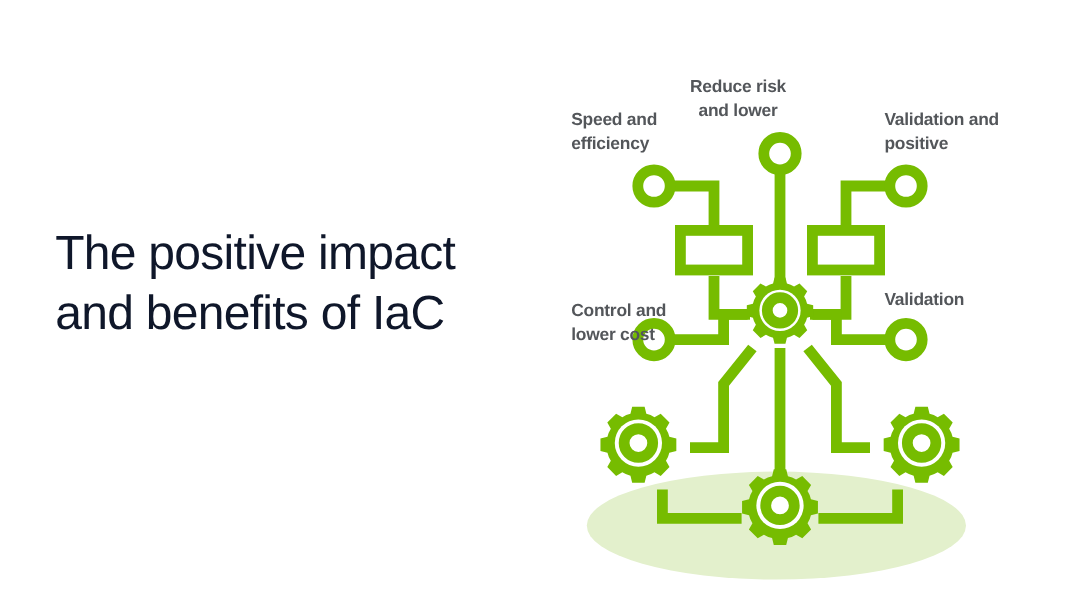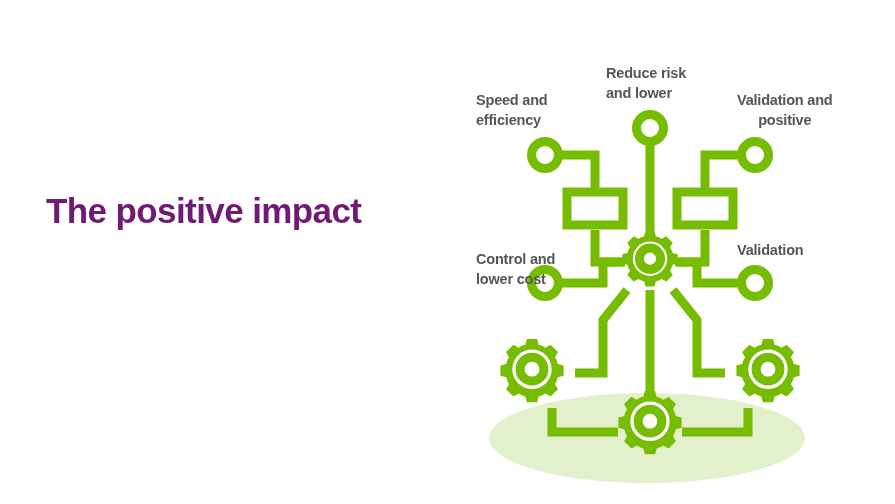--- a/index.html
+++ b/index.html
@@ -21,25 +21,25 @@
     background: #ffffff;
   }
   #title-block {
     position: absolute;
     left: 46px;
     top: 186px;
     width: 400px;
   }
   #title-block .line {
     font-family: "Liberation Sans", sans-serif;
-    font-weight: bold;
-    font-size: 35px;
+    font-weight: normal;
+    font-size: 40px;
     line-height: 50px;
     letter-spacing: -0.6px;
-    color: #701a75;
+    color: #0f172a;
     white-space: nowrap;
   }
   #graphic {
     position: absolute;
     left: 455px;
     top: 40px;
     width: 440px;
     height: 464px;
   }
   #graphic svg {
@@ -49,32 +49,33 @@
     position: absolute;
     font-family: "Liberation Sans", sans-serif;
     font-weight: bold;
     font-size: 14.5px;
     line-height: 20px;
     color: #53565a;
     letter-spacing: -0.2px;
     white-space: nowrap;
   }
   #label-speed       { left: 476px; top: 90px;  }
-  #label-reduce      { left: 606px; top: 63px;  }
-  #label-validation  { left: 737px; top: 90px; text-align: center;  }
+  #label-reduce      { left: 575px; top: 63px; text-align: center;  }
+  #label-validation  { left: 737px; top: 90px;  }
   #label-control     { left: 476px; top: 221px; margin-top: 28px; }
   #label-consistency { left: 737px; top: 240px; }
 </style>
 </head>
 <body>
 
 <div id="slide">
 
   <div id="title-block">
     <div class="line">The positive impact</div>
+    <div class="line">and benefits of IaC</div>
   </div>
 
   <div id="graphic">
     <svg width="440" height="464" viewBox="0 0 440 464" xmlns="http://www.w3.org/2000/svg">
 
       <ellipse cx="192" cy="398" rx="158" ry="45" fill="#e3f0cc"></ellipse>
 
       <g fill="none" stroke="#76bc00" stroke-width="9" stroke-linecap="butt" stroke-linejoin="miter">
 
         <path d="M195 98 L195 215"></path>

